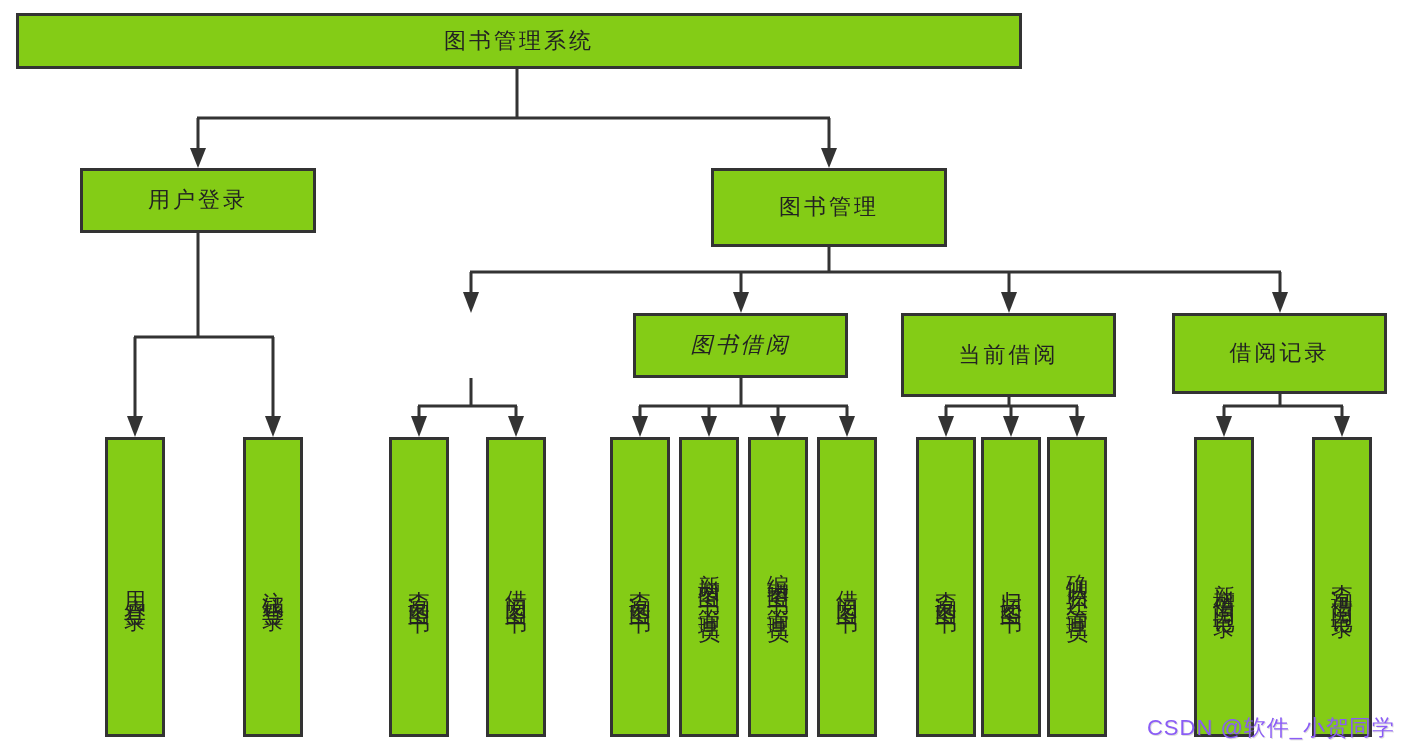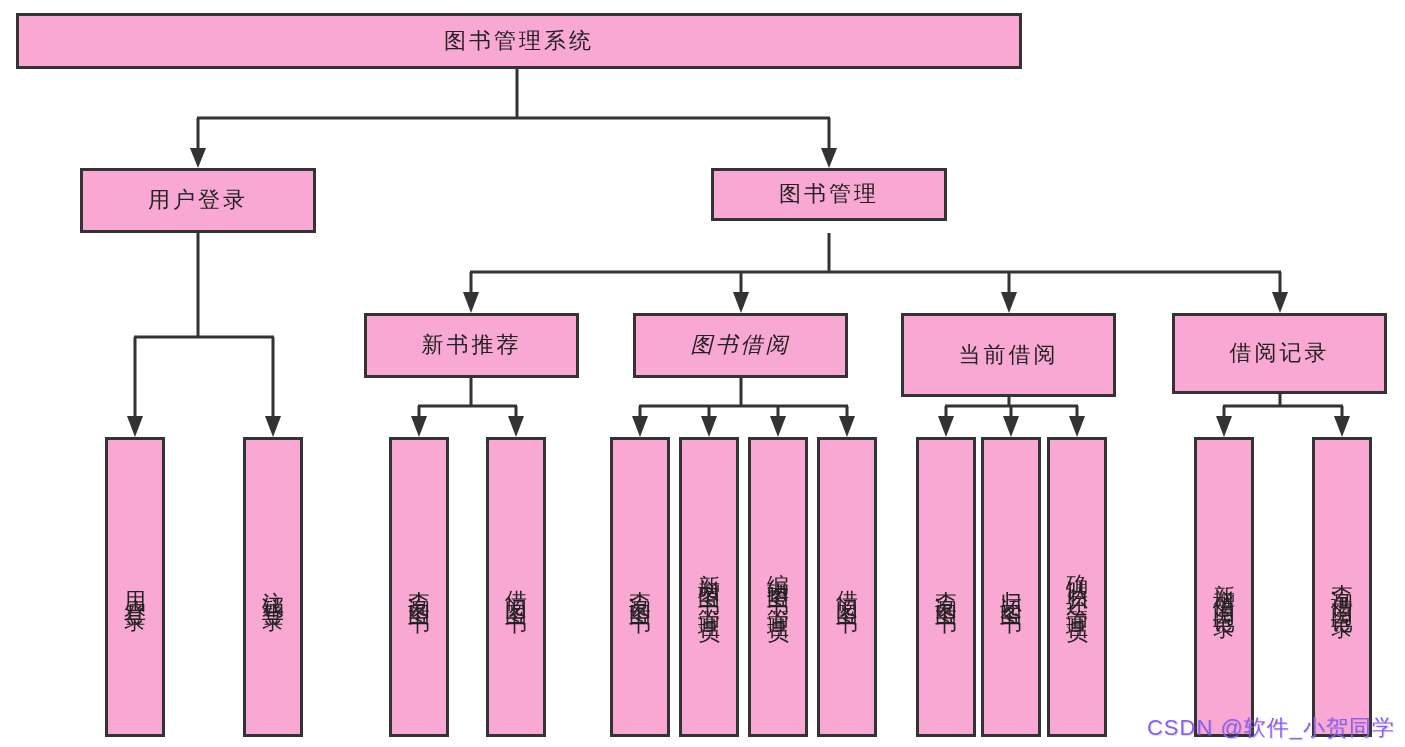--- a/index.html
+++ b/index.html
@@ -19,33 +19,33 @@
     position: absolute;
     left: 0;
     top: 0;
     width: 1405px;
     height: 747px;
   }
   .box {
     position: absolute;
     box-sizing: border-box;
     border: 3px solid #333333;
-    background: #f9a8d4;
+    background: #84cc16;
     display: flex;
     align-items: center;
     justify-content: center;
     color: #222222;
     font-size: 22px;
     letter-spacing: 3px;
     text-align: center;
     line-height: 1.2;
   }
   .box.root    { left: 16px;  top: 13px;  width: 1006px; height: 56px; }
   .box.lvl2-a  { left: 80px;  top: 168px; width: 236px;  height: 65px; }
-  .box.lvl2-b  { left: 711px; top: 168px; width: 236px;  height: 53px; text-align: right; }
+  .box.lvl2-b  { left: 711px; top: 168px; width: 236px;  height: 79px; text-align: right; }
   .box.lvl3-a  { left: 364px; top: 313px; width: 215px;  height: 65px; }
   .box.lvl3-b  { left: 633px; top: 313px; width: 215px;  height: 65px; font-style: italic; }
   .box.lvl3-c  { left: 901px; top: 313px; width: 215px;  height: 84px; }
   .box.lvl3-d  { left: 1172px;top: 313px; width: 215px;  height: 81px; }
   .box.leaf {
     top: 437px;
     width: 60px;
     height: 300px;
     writing-mode: vertical-rl;
     text-orientation: mixed;
@@ -128,23 +128,20 @@
     <span>图书管理系统</span>
   </div>
 
   <div class="box lvl2-a">
     <span>用户登录</span>
   </div>
   <div class="box lvl2-b">
     <span>图书管理</span>
   </div>
 
-  <div class="box lvl3-a">
-    <span>新书推荐</span>
-  </div>
   <div class="box lvl3-b">
     <span>图书借阅</span>
   </div>
   <div class="box lvl3-c">
     <span>当前借阅</span>
   </div>
   <div class="box lvl3-d">
     <span>借阅记录</span>
   </div>
 

